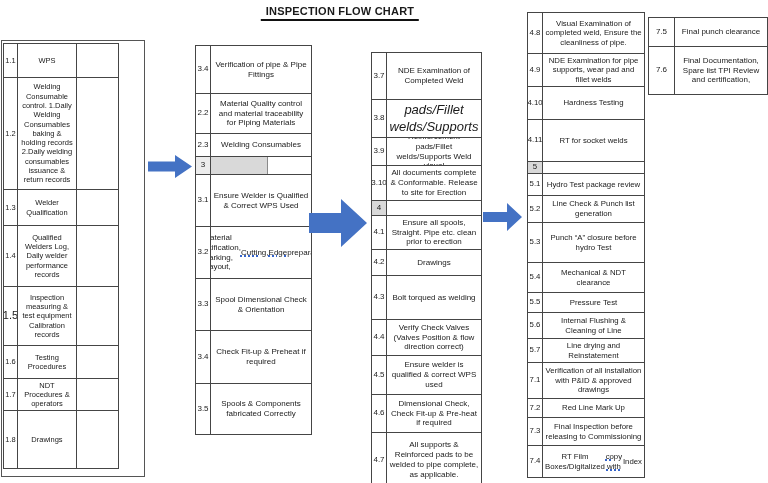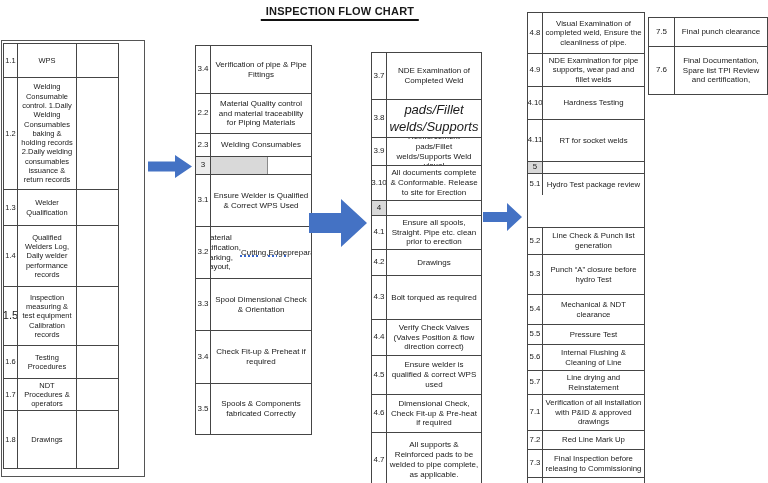--- a/index.html
+++ b/index.html
@@ -163,21 +163,21 @@
         <div class="fc-row" style="height: 34px;">
           <div class="fc-num" style="width: 15px; font-size: 8px;">4.1</div>
           <div class="fc-text" style="font-size: 8px;">Ensure all spools, Straight. Pipe etc. clean prior to erection</div>
         </div>
         <div class="fc-row" style="height: 26px;">
           <div class="fc-num" style="width: 15px; font-size: 8px;">4.2</div>
           <div class="fc-text" style="font-size: 8px;">Drawings</div>
         </div>
         <div class="fc-row" style="height: 44px;">
           <div class="fc-num" style="width: 15px; font-size: 8px;">4.3</div>
-          <div class="fc-text" style="font-size: 8px;">Bolt torqued as required</div>
+          <div class="fc-text" style="font-size: 8px;">Bolt torqued as welding</div>
         </div>
         <div class="fc-row" style="height: 36px;">
           <div class="fc-num" style="width: 15px; font-size: 8px;">4.4</div>
           <div class="fc-text" style="font-size: 8px;">Verify Check Valves (Valves Position &amp; flow direction correct)</div>
         </div>
         <div class="fc-row" style="height: 39px;">
           <div class="fc-num" style="width: 15px; font-size: 8px;">4.5</div>
           <div class="fc-text" style="font-size: 8px;">Ensure welder is qualified &amp; correct WPS used</div>
         </div>
         <div class="fc-row" style="height: 38px;">
@@ -207,21 +207,21 @@
           <div class="fc-text" style="font-size: 7.8px;">RT for socket welds</div>
         </div>
         <div class="fc-row" style="height: 12px;">
           <div class="fc-num section-num" style="width: 15px; font-size: 7.8px;">5</div>
           <div class="fc-text" style="font-size: 7.8px;"></div>
         </div>
         <div class="fc-row" style="height: 22px;">
           <div class="fc-num" style="width: 15px; font-size: 7.8px;">5.1</div>
           <div class="fc-text" style="font-size: 7.8px;">Hydro Test package review</div>
         </div>
-        <div class="fc-row" style="height: 27px; margin-top: 32px;">
+        <div class="fc-row" style="height: 27px;">
           <div class="fc-num" style="width: 15px; font-size: 7.8px;">5.2</div>
           <div class="fc-text" style="font-size: 7.8px;">Line Check &amp; Punch list generation</div>
         </div>
         <div class="fc-row" style="height: 40px;">
           <div class="fc-num" style="width: 15px; font-size: 7.8px;">5.3</div>
           <div class="fc-text" style="font-size: 7.8px;">Punch “A” closure before hydro Test</div>
         </div>
         <div class="fc-row" style="height: 30px;">
           <div class="fc-num" style="width: 15px; font-size: 7.8px;">5.4</div>
           <div class="fc-text" style="font-size: 7.8px;">Mechanical &amp; NDT clearance</div>

